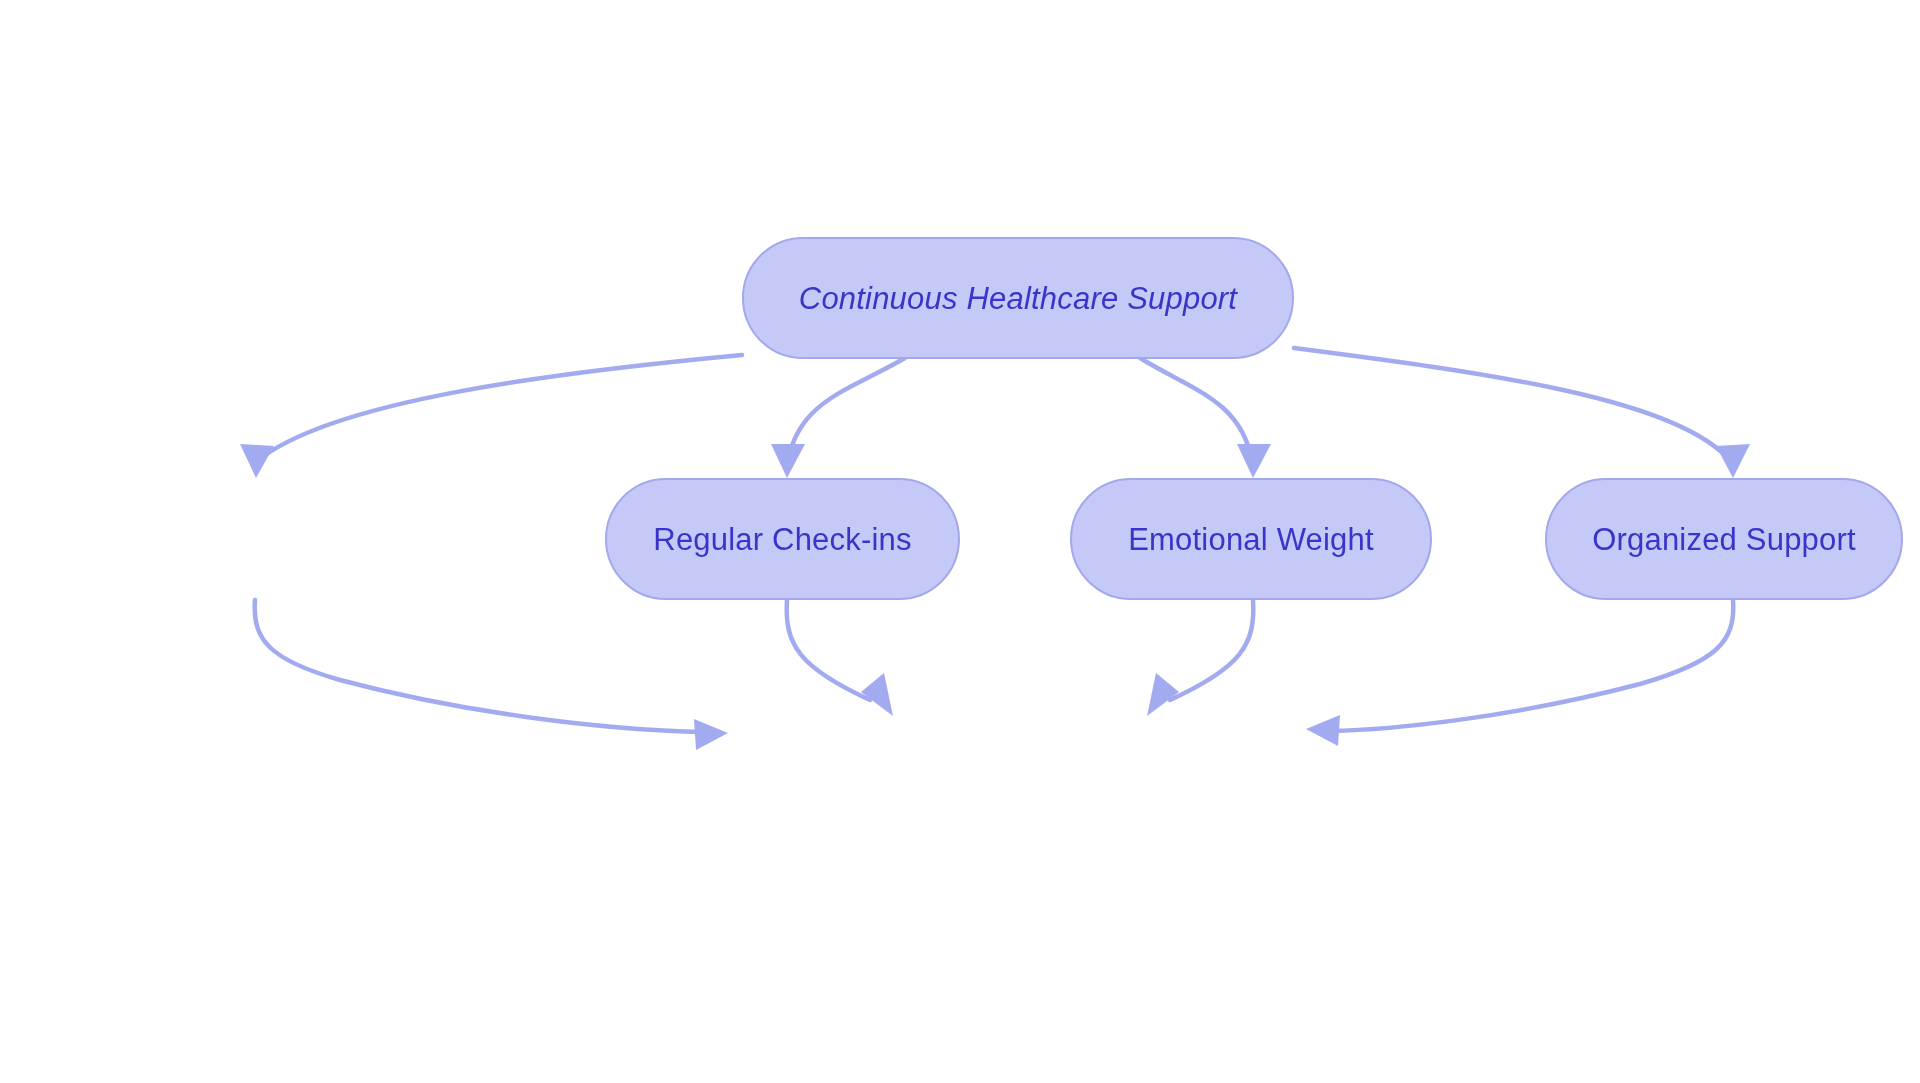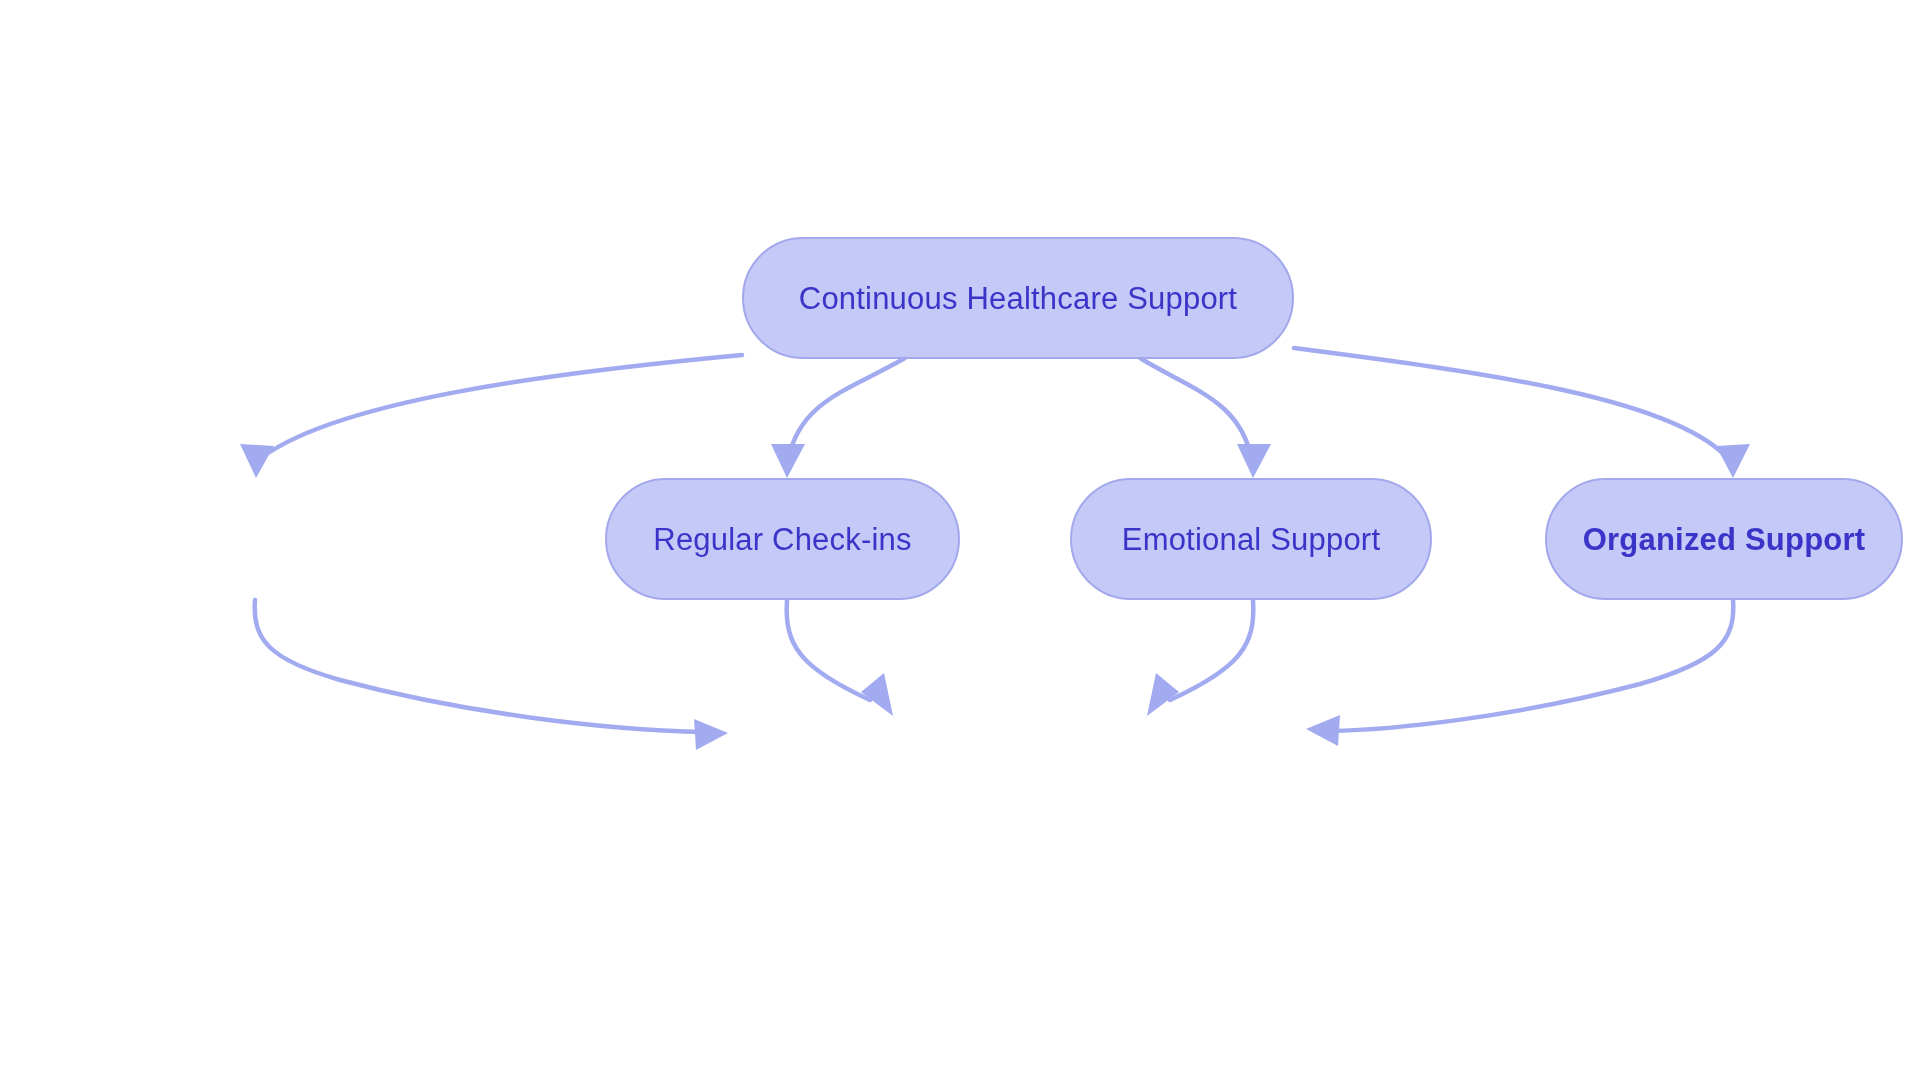--- a/index.html
+++ b/index.html
@@ -99,31 +99,31 @@
       <polygon class="edge-head" points="1147,716 1156,673, 1179,692"></polygon>
     </g>
 
     <g>
       <path class="edge-path" d="M 1733 600 C 1736 642, 1716 662, 1640 684 C 1510 718, 1390 730, 1330 731"></path>
       <polygon class="edge-head" points="1306,729 1340,715, 1338,746"></polygon>
     </g>
 
   </svg>
 
-  <div class="node" style="left:742px; top:237px; width:552px; height:122px;">
+  <div class="node" style="left:742px; top:237px; width:552px; height:122px;font-style:italic;">
     <span class="node-label">Continuous Healthcare Support</span>
   </div>
 
 
   <div class="node" style="left:605px; top:478px; width:355px; height:122px;">
     <span class="node-label">Regular Check-ins</span>
   </div>
 
   <div class="node" style="left:1070px; top:478px; width:362px; height:122px;">
-    <span class="node-label">Emotional Support</span>
+    <span class="node-label">Emotional Weight</span>
   </div>
 
-  <div class="node" style="left:1545px; top:478px; width:358px; height:122px;font-weight:bold;">
+  <div class="node" style="left:1545px; top:478px; width:358px; height:122px;">
     <span class="node-label">Organized Support</span>
   </div>
 
 
 </div>
 
 </body></html>

